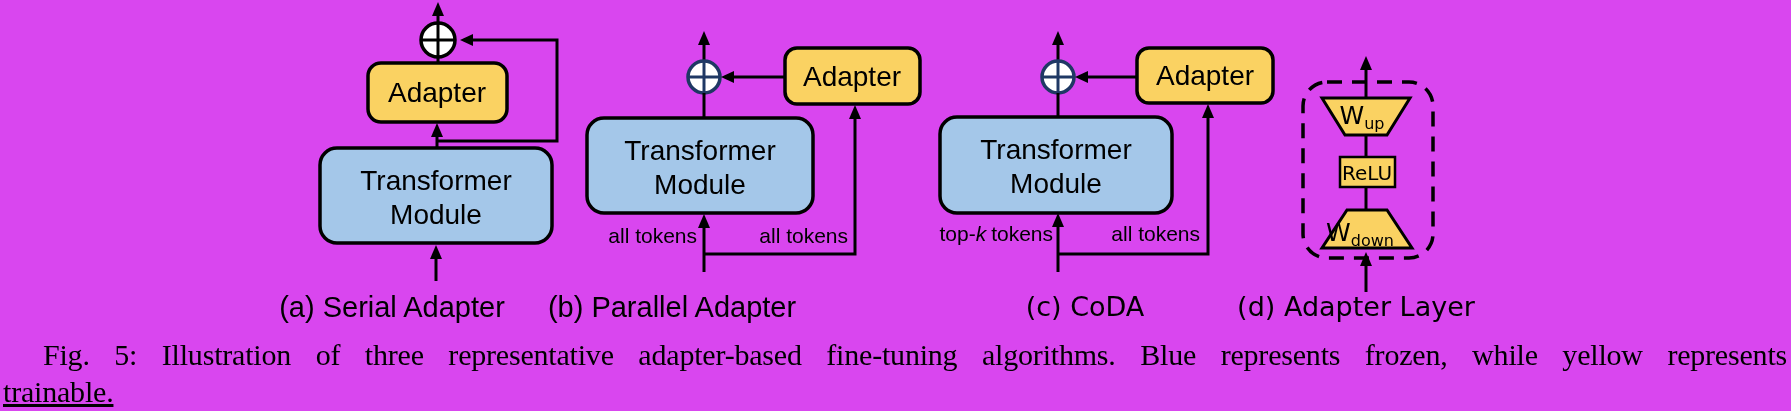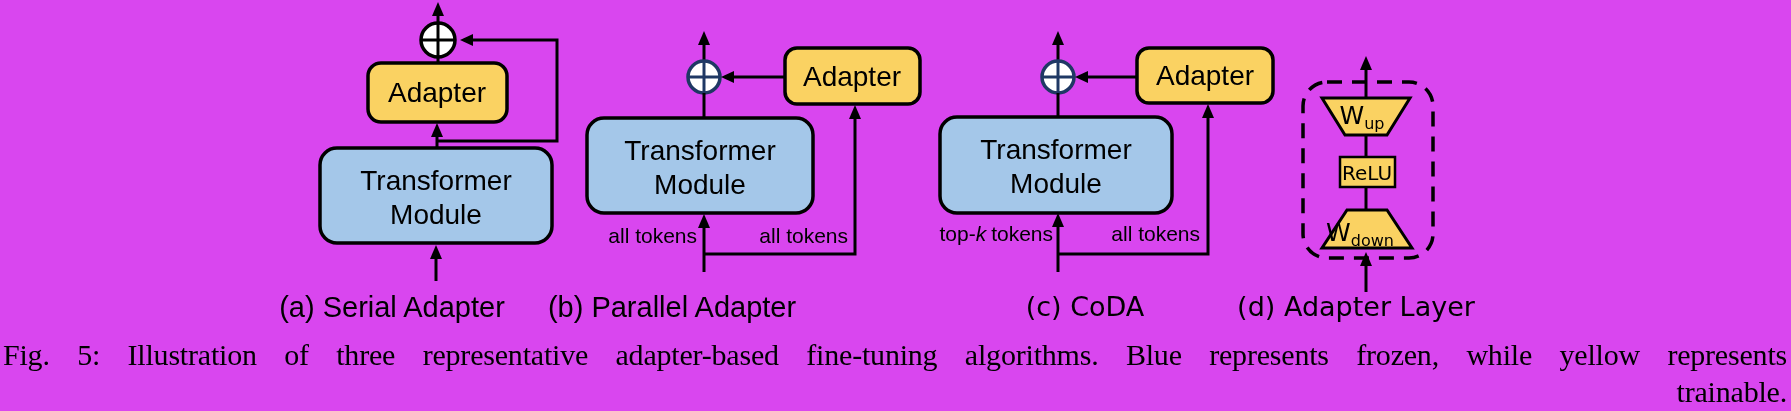--- a/index.html
+++ b/index.html
@@ -2,22 +2,22 @@
 <html><head>
 <meta charset="utf-8">
 <style>
   html,body{margin:0;padding:0;background:#ffffff;}
   .page{position:relative;width:1791px;height:411px;background:#d946ef;overflow:hidden;
         font-family:"Liberation Sans",sans-serif;}
   .diagram-svg{position:absolute;top:0;left:0;}
   .fig-caption{position:absolute;left:3px;right:4px;top:336px;
         font-family:"Liberation Serif",serif;font-size:30px;line-height:37px;
         letter-spacing:-0.2px;color:#000;}
-  .fig-caption .line1{text-align:justify;text-align-last:justify;white-space:normal;}
-  .fig-caption .line2{text-align:right;}
+  .fig-caption .line1{text-align:justify;text-align-last:justify;white-space:normal;margin-left:40px;}
+  .fig-caption .line2{text-align:left;text-decoration:underline;}
   text{fill:#000;}
   .box-label{font-family:"Liberation Sans",sans-serif;font-size:28px;}
   .panel-caption{font-family:"Liberation Sans",sans-serif;font-size:29px;}
   .panel-caption-alt{font-family:"DejaVu Sans",sans-serif;font-size:27px;}
   .token-label{font-family:"Liberation Sans",sans-serif;font-size:21px;}
   .w-label{font-family:"DejaVu Sans",sans-serif;font-size:25px;}
   .w-sub{font-family:"DejaVu Sans",sans-serif;font-size:16px;}
   .relu-label{font-family:"DejaVu Sans",sans-serif;font-size:20px;}
 </style>
 </head>

